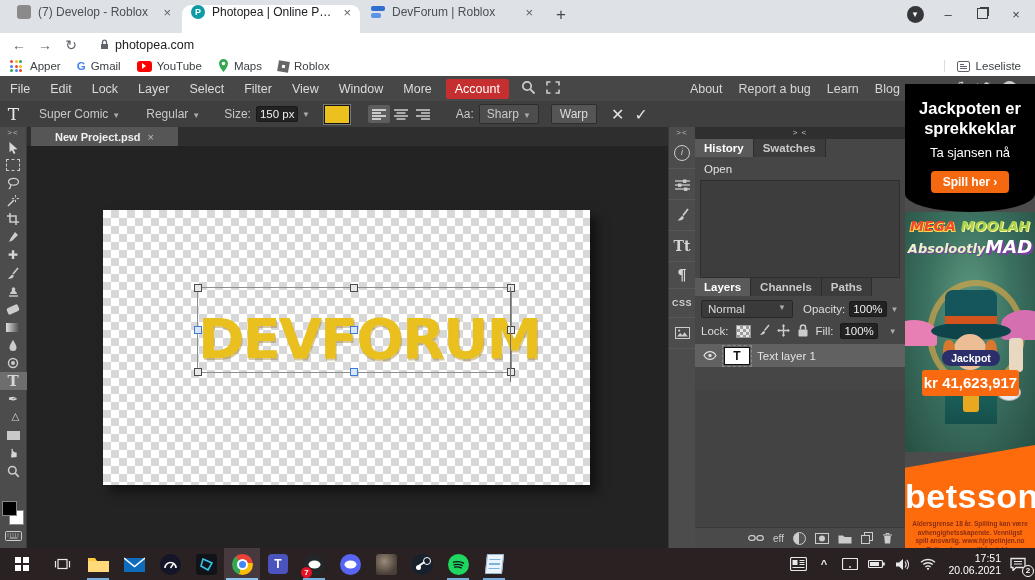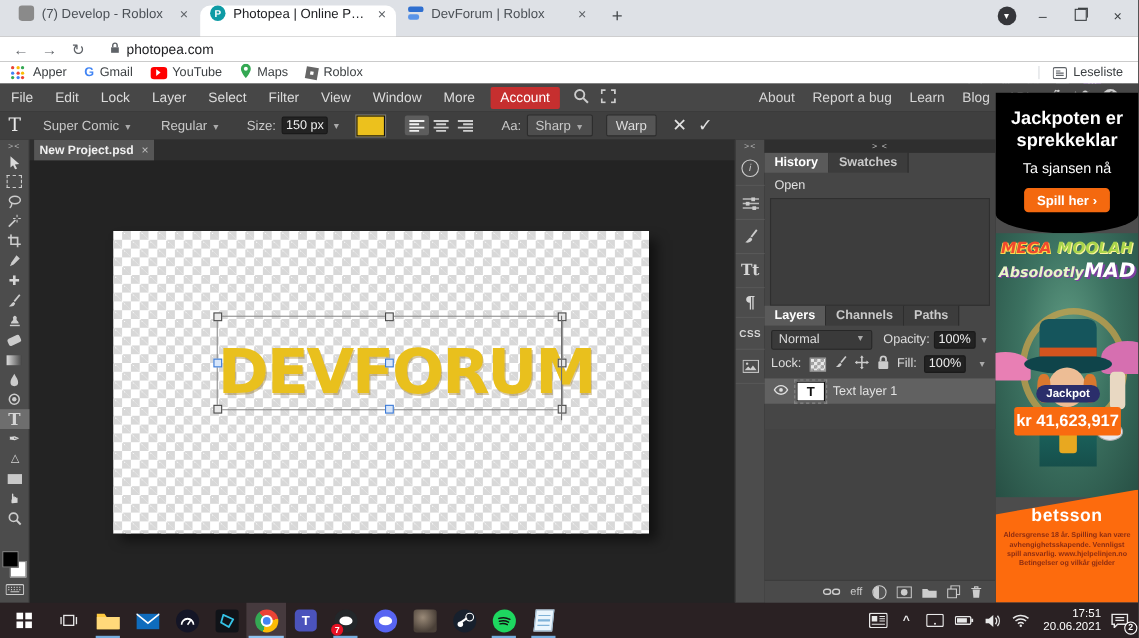--- a/index.html
+++ b/index.html
@@ -29,21 +29,21 @@
   .dd{color:#aaa;font-size:8px;margin-left:4px}
   .darkin{background:#222;color:#eee;border:1px solid #1a1a1a;border-radius:2px;padding:1px 3px;font-size:11.5px;max-width:34px;overflow:hidden;white-space:nowrap}
   .alignbtn{width:22px;height:18px;display:flex;align-items:center;justify-content:center;border-radius:2px}
   .alignbtn.on{background:#5d5d5d}
   .warpbtn{background:#555;border:1px solid #2d2d2d;border-radius:2px;padding:2px 8px;color:#ddd}
   .toolcol{position:absolute;left:0;top:127px;width:27px;height:421px;background:#4c4c4c;display:flex;flex-direction:column;align-items:center;border-right:1px solid #3a3a3a;box-sizing:border-box}
   .tool{width:27px;height:18px;display:flex;align-items:center;justify-content:center;color:#d5d5d5;font-size:12px;flex:0 0 auto}
   .tool.on{background:#6e6e6e}
   .collapsetxt{font-size:8px;color:#bbb;letter-spacing:1px;height:11px;display:flex;align-items:center}
   .docbar{position:absolute;left:27px;top:127px;width:641px;height:19px;background:#2e2e2e}
-  .doctab{position:absolute;left:4px;top:0;height:19px;background:#565656;color:#f0f0f0;font-size:11px;font-weight:bold;display:flex;align-items:center;gap:7px;padding:0 5px}
+  .doctab{position:absolute;left:4px;top:0;height:19px;background:#565656;color:#f0f0f0;font-size:11px;font-weight:bold;display:flex;align-items:center;gap:7px;padding:0 24px}
   .viewport{position:absolute;left:27px;top:146px;width:641px;height:402px;background:#232323;overflow:hidden}
   .canvas{position:absolute;left:103px;top:210px;width:487px;height:275px;background-image:linear-gradient(45deg,#d8d8d8 25%,transparent 25%,transparent 75%,#d8d8d8 75%),linear-gradient(45deg,#d8d8d8 25%,#ffffff 25%,#ffffff 75%,#d8d8d8 75%);background-size:16px 16px;background-position:0 0,8px 8px;box-shadow:7px 7px 10px rgba(0,0,0,.5)}
   .selbox{position:absolute;left:197px;top:287px;width:313px;height:84px;border:1px solid #8f8f8f}
   .devtext{position:absolute;left:0;top:0;width:313px;height:84px;line-height:102px;text-align:center;font-size:56px;font-weight:bold;letter-spacing:-2px;color:#e9c01d;text-shadow:1px 2px 0 rgba(140,100,0,.35);font-family:"DejaVu Sans","Liberation Sans",sans-serif}
   .h{position:absolute;width:6px;height:6px;background:#e8e8e8;border:1px solid #4a4a4a;margin-left:-4px;margin-top:-4px}
   .hb{background:#d7e6fa;border-color:#3d7bd6}
   .caret{position:absolute;left:510px;top:287px;width:1px;height:95px;background:#6f6f6f}
   .pstrip{position:absolute;left:668px;top:127px;width:27px;height:421px;background:#4c4c4c;border-left:1px solid #3a3a3a;display:flex;flex-direction:column;align-items:center;box-sizing:border-box}
   .pstrip .tool{border-bottom:1px solid #585858;height:26px}
   .rpanel{position:absolute;left:695px;top:127px;width:210px;height:421px;background:#464646}
@@ -66,21 +66,21 @@
   .adcta{display:inline-block;margin-top:11px;background:#f4690f;color:#fff;font-size:12px;font-weight:bold;border-radius:4px;padding:4px 12px}
   .forest{position:absolute;left:0;top:128px;width:130px;height:240px;background:radial-gradient(ellipse at 50% 40%,#5f9a82 0%,#3c7261 45%,#274f44 100%)}
   .logoline{position:absolute;width:130px;text-align:center;font-weight:bold;font-style:italic;font-family:"DejaVu Sans","Liberation Sans",sans-serif}
   .mega{color:#f04a2e;text-shadow:1px 1px 0 #ffd84d,-1px 1px 0 #ffd84d}
   .moolah{color:#a9d44b;text-shadow:1px 1px 0 #fff59a}
   .absl{color:#e9f4c8;text-shadow:1px 1px 0 #7b3fa0}
   .madl{color:#fff;text-shadow:2px 2px 0 #7b3fa0;font-size:18px}
   .jpill{position:absolute;left:37px;top:138px;width:58px;height:16px;background:#2b2e6b;border-radius:9px;color:#fff;font-size:10.5px;font-weight:bold;text-align:center;line-height:16px}
   .jval{position:absolute;left:17px;top:158px;width:97px;height:26px;background:#f96a10;border-radius:3px;color:#fff;font-size:15px;font-weight:bold;text-align:center;line-height:26px}
   .adorange{position:absolute;left:0;top:361px;width:130px;height:103px;background:#fd6b0d;clip-path:polygon(0 22%,100% 0,100% 100%,0 100%);text-align:center}
-  .brand{color:#fff;font-size:16px;font-weight:bold;letter-spacing:.5px;margin-top:16px}
+  .brand{color:#fff;font-size:34px;font-weight:bold;letter-spacing:.5px;margin-top:32px}
   .disc{color:#8d2d12;font-size:6.5px;font-weight:bold;line-height:8.5px;padding:4px 7px 0}
   
   .taskbar{position:absolute;left:0;top:548px;width:1035px;height:32px;background:#2a2123;display:flex;align-items:center}
   .tbtile{width:36px;height:32px;display:flex;align-items:center;justify-content:center;position:relative;flex:0 0 auto}
   .runline{position:absolute;left:7px;bottom:0;width:22px;height:2px;background:#76aede}
   .tbsearch{width:252px;height:30px;background:#fff;border:1px solid #8a8a8a;display:flex;align-items:center;box-sizing:border-box;flex:0 0 auto}
   .tbsearch input{border:none;outline:none;font-size:12.5px;color:#444;width:200px;font-family:"Liberation Sans",sans-serif;background:transparent}
   .tray{margin-left:auto;display:flex;align-items:center;height:32px}
   .trayic{width:26px;height:32px;display:flex;align-items:center;justify-content:center;color:#e8e8e8;flex:0 0 auto}
   .clock{color:#fff;font-size:10.5px;text-align:right;line-height:12px;width:60px}

